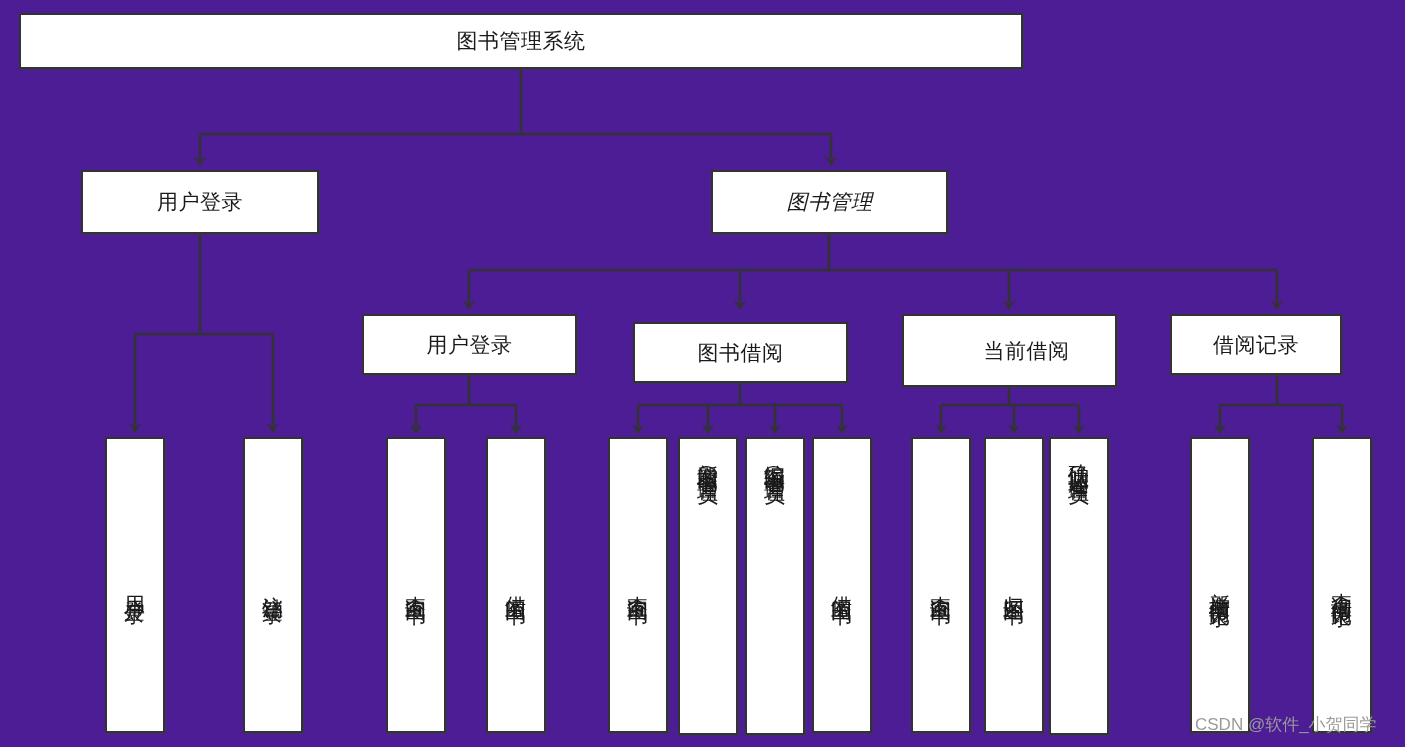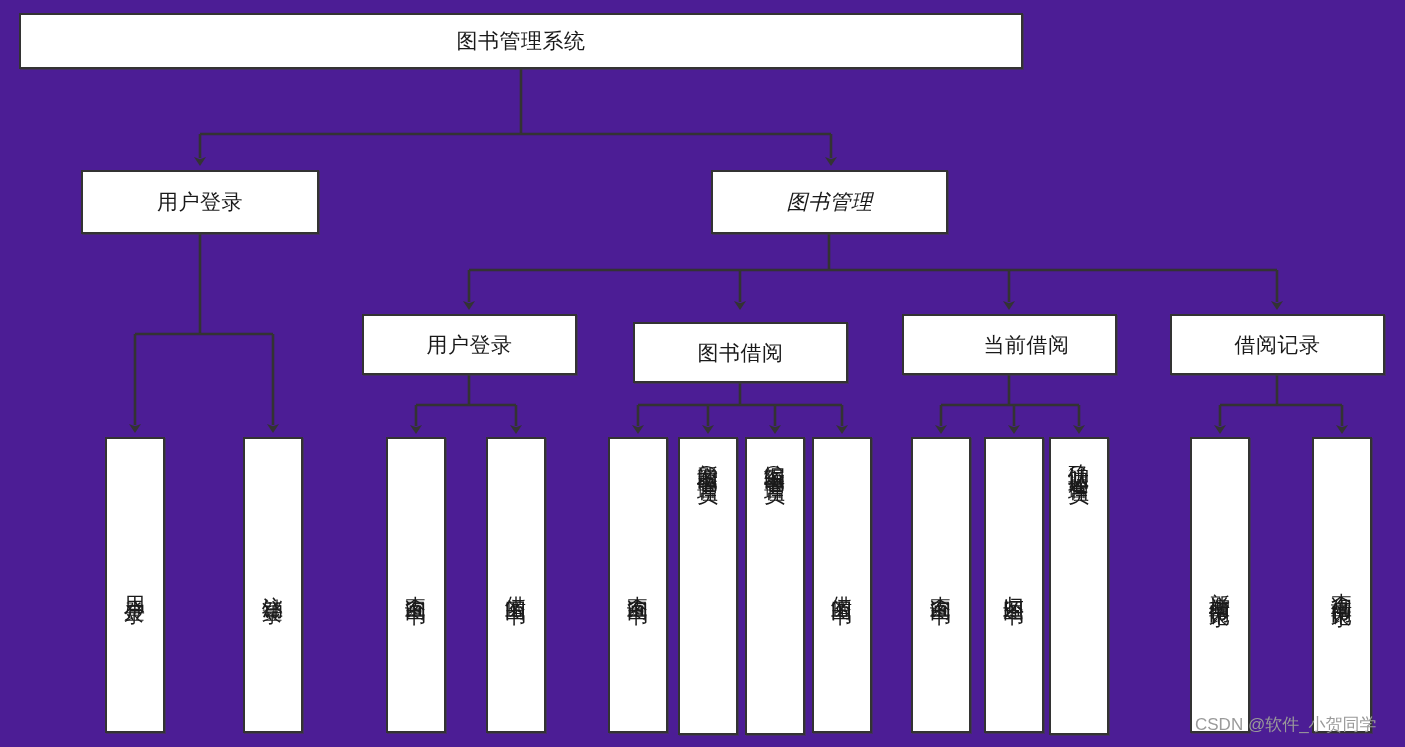--- a/index.html
+++ b/index.html
@@ -139,24 +139,24 @@
   <div class="node node-h" style="left:711px; top:170px; width:237px; height:64px;font-style:italic;">
     <span class="node-label">图书管理</span>
   </div>
 
   <div class="node node-h" style="left:362px; top:314px; width:215px; height:61px;">
     <span class="node-label">用户登录</span>
   </div>
   <div class="node node-h" style="left:633px; top:314px; width:215px; height:61px;margin-top:8px;">
     <span class="node-label">图书借阅</span>
   </div>
-  <div class="node node-h" style="left:902px; top:314px; width:215px; height:61px;padding-left:34px;">
+  <div class="node node-h" style="left:902px; top:314px; width:215px; height:73px;padding-left:34px;">
     <span class="node-label">当前借阅</span>
   </div>
-  <div class="node node-h" style="left:1170px; top:314px; width:215px; height:61px;">
+  <div class="node node-h" style="left:1170px; top:314px; width:172px; height:61px;">
     <span class="node-label">借阅记录</span>
   </div>
 
   <div class="node node-v vcenter" style="left:105px; top:437px; width:60px; height:296px;">
     <span class="node-label">用户登录</span>
   </div>
   <div class="node node-v vcenter" style="left:243px; top:437px; width:60px; height:296px;">
     <span class="node-label">注销登录</span>
   </div>
 

